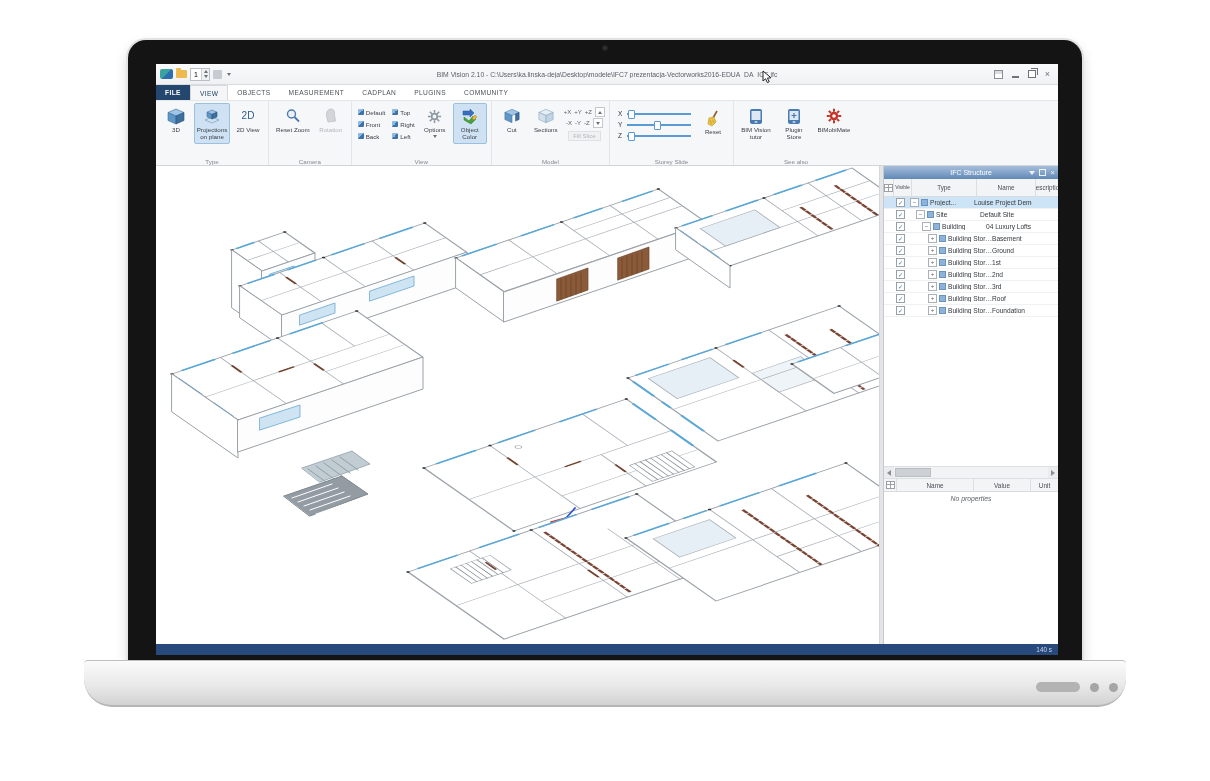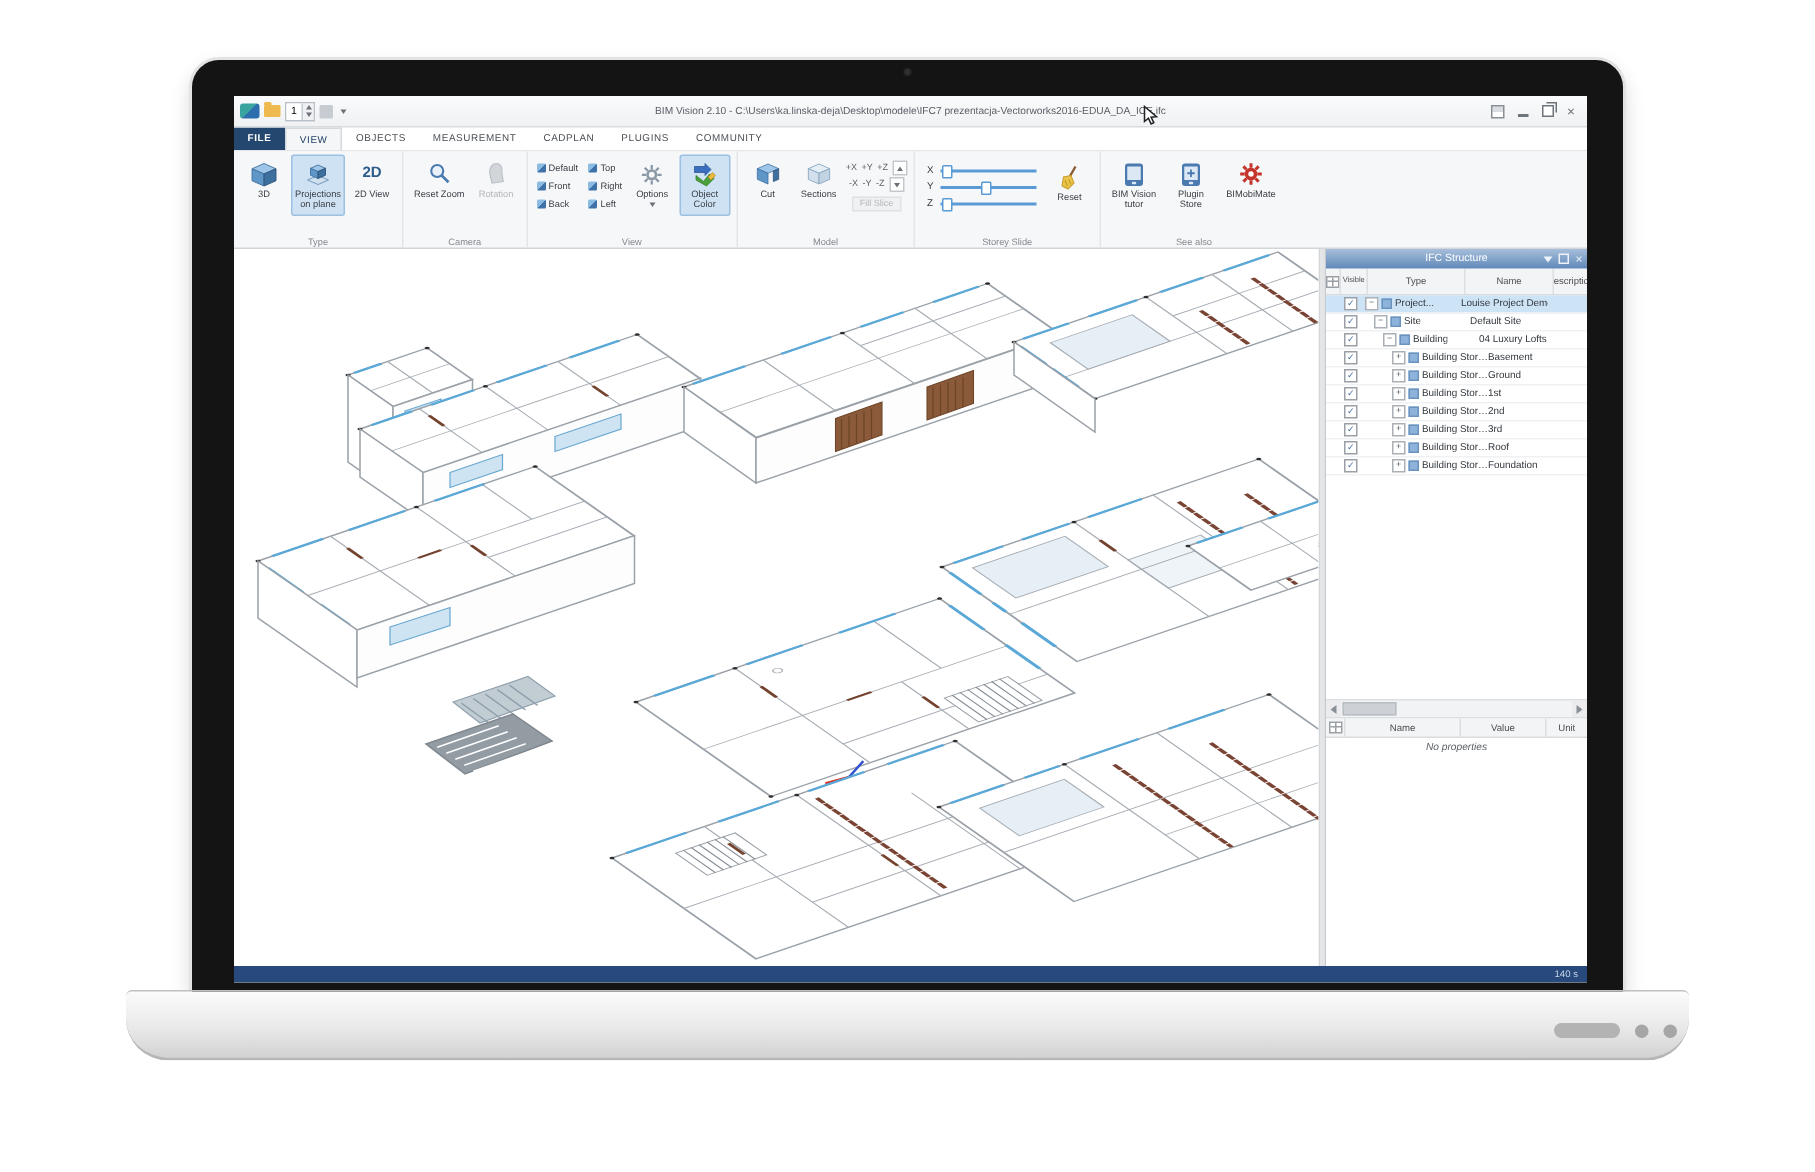--- a/index.html
+++ b/index.html
@@ -196,21 +196,21 @@
             <svg width="18" height="17" viewBox="0 0 18 17">
                 <polygon points="2,12 9,15 16,12 9,9" fill="#cfe0ee" stroke="#6b93b8" stroke-width=".6"></polygon>
                 <polygon points="9,2 14,4.2 9,6.4 4,4.2" fill="#9fc6e8" stroke="#40709f" stroke-width=".6"></polygon>
                 <polygon points="4,4.2 9,6.4 9,11 4,8.8" fill="#5e96c8" stroke="#40709f" stroke-width=".6"></polygon>
                 <polygon points="14,4.2 9,6.4 9,11 14,8.8" fill="#3d6f9f" stroke="#2d5278" stroke-width=".6"></polygon>
               </svg>
           </div>
           <span>Projections on plane</span>
         </div>
         <div class="rbtn">
-          <div class="ric" style="font-size:10px;font-weight:bold;color:#2b5c8a;">2D</div>
+          <div class="ric" style="font-size:10px;font-weight:normal;color:#2b5c8a;">2D</div>
           <span>2D View</span>
         </div>
         <div class="rgroup-label">Type</div>
       </div>
 
       <div class="rgroup">
         <div class="rbtn">
           <div class="ric">
             <svg width="16" height="16" viewBox="0 0 16 16">
                 <circle cx="6.5" cy="6" r="4" fill="#eaf1f8" stroke="#4a7ab0" stroke-width="1.4"></circle>

